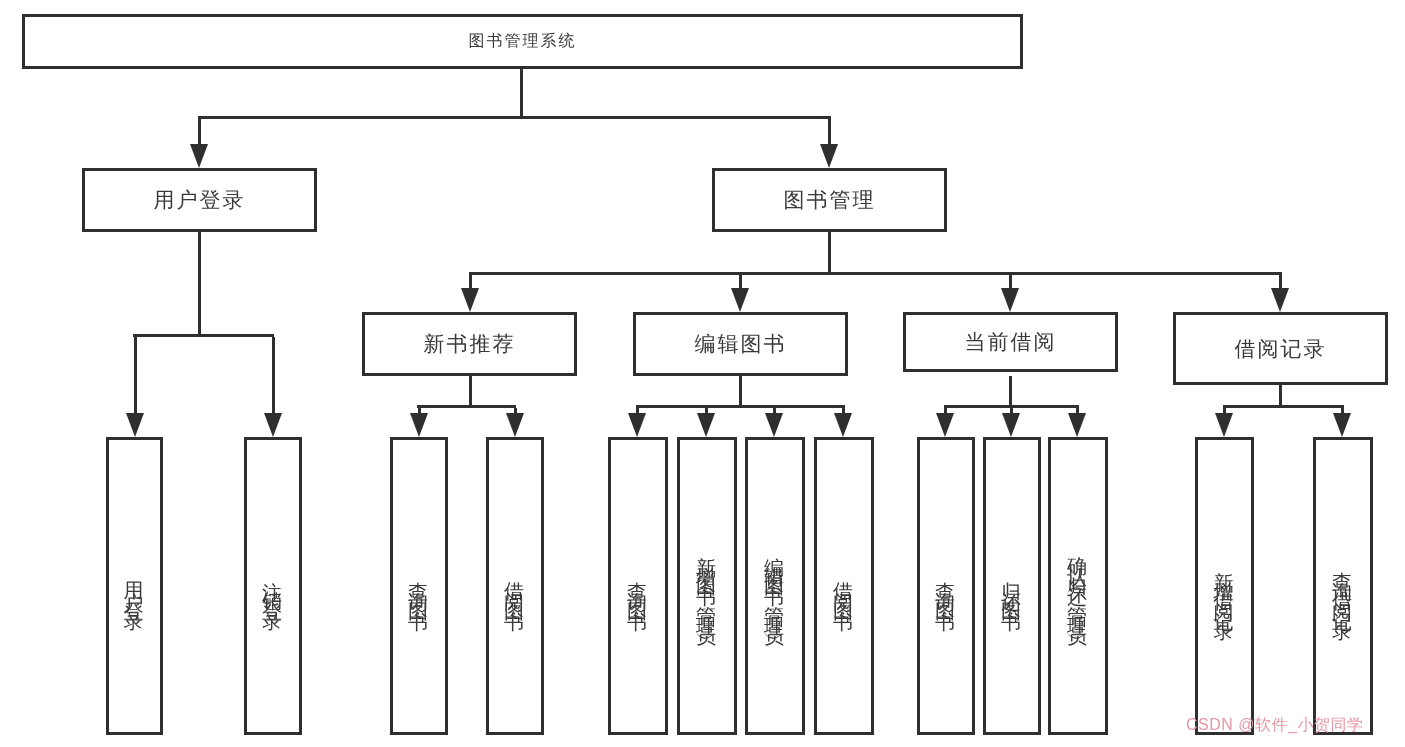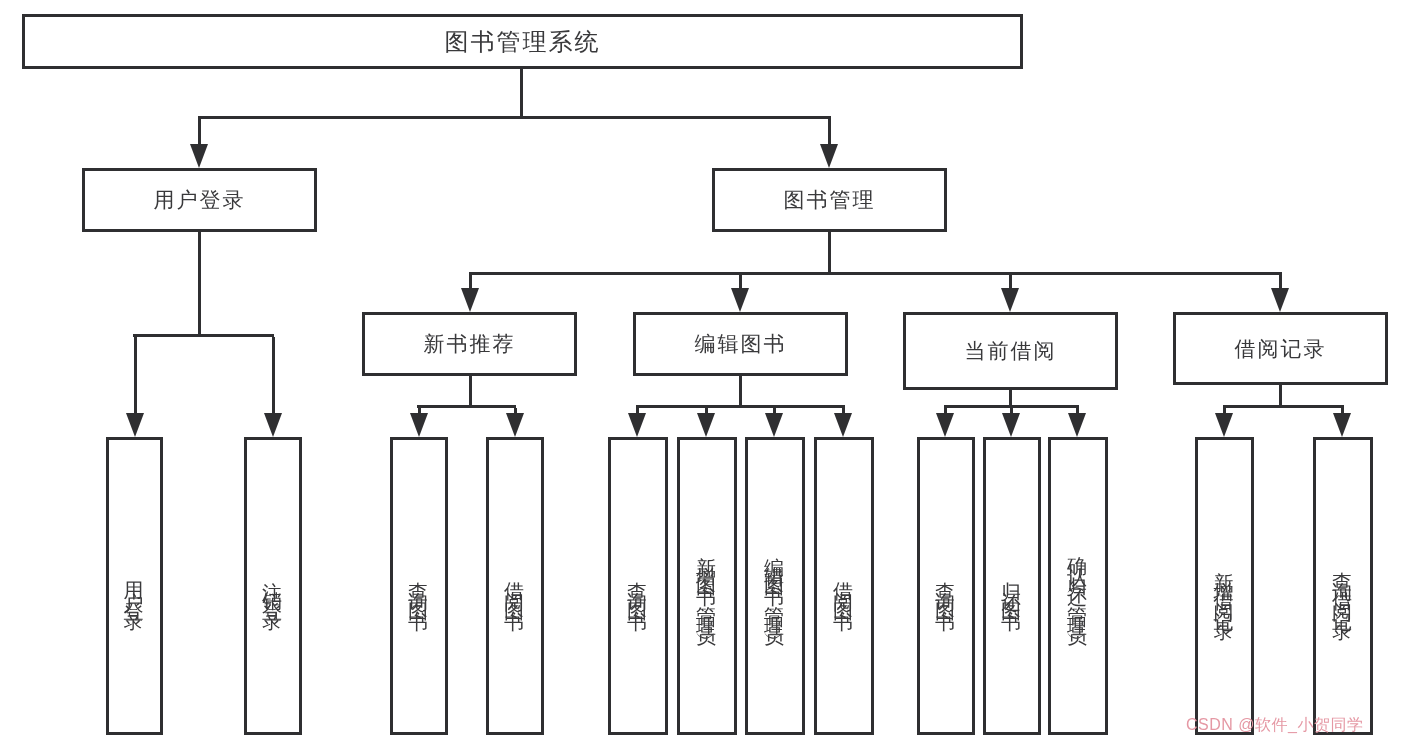--- a/index.html
+++ b/index.html
@@ -29,21 +29,21 @@
     position:absolute;
     border:3px solid var(--line);
     background:var(--bg);
     box-sizing:border-box;
     display:flex;align-items:center;justify-content:center;
     color:var(--text);
   }
   .nd.h span{
     font-size:21px;letter-spacing:2px;white-space:nowrap;
   }
-  .nd.root span{font-size:24px;}
+  .nd.root span{font-size:16px;}
   .nd.v span{
     writing-mode:vertical-rl;
     text-orientation:mixed;
     font-size:20px;
     letter-spacing:10px;
     white-space:nowrap;
   }
   .watermark{
     position:absolute;
     left:1186px;top:713px;
@@ -129,21 +129,21 @@
   <div class="nd h" style="left:362px;top:312px;width:215px;height:64px">
     <span>新书推荐</span>
   </div>
 
   <div class="nd h" style="left:712px;top:168px;width:235px;height:64px">
     <span>图书管理</span>
   </div>
   <div class="nd h" style="left:633px;top:312px;width:215px;height:64px">
     <span>编辑图书</span>
   </div>
-  <div class="nd h" style="left:903px;top:312px;width:215px;height:78px">
+  <div class="nd h" style="left:903px;top:312px;width:215px;height:60px">
     <span>当前借阅</span>
   </div>
   <div class="nd h" style="left:1173px;top:312px;width:215px;height:73px">
     <span>借阅记录</span>
   </div>
 
   <div class="nd v" style="left:106px;top:437px;width:57px;height:298px">
     <span>用户登录</span>
   </div>
   <div class="nd v" style="left:244px;top:437px;width:58px;height:298px">

